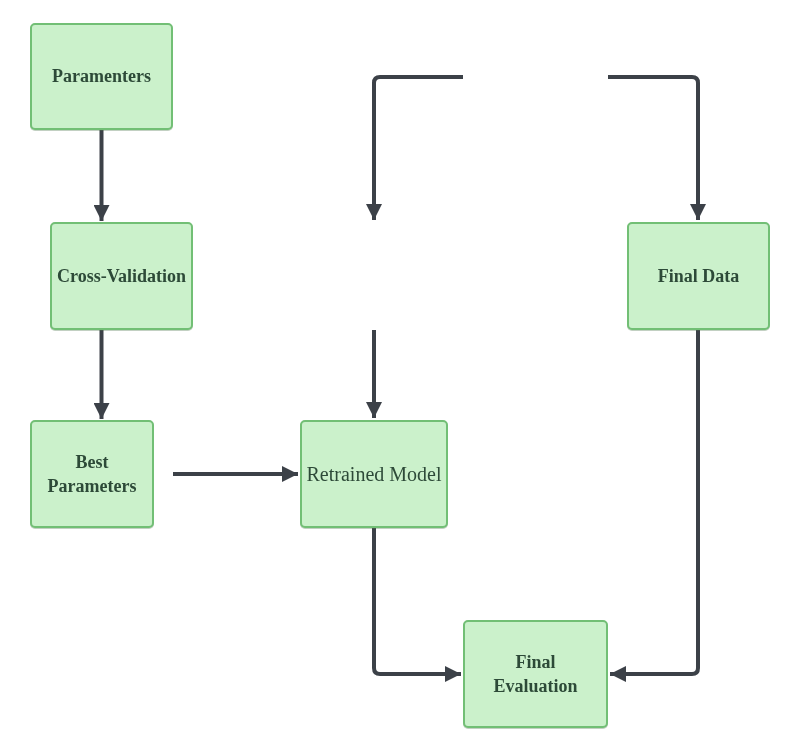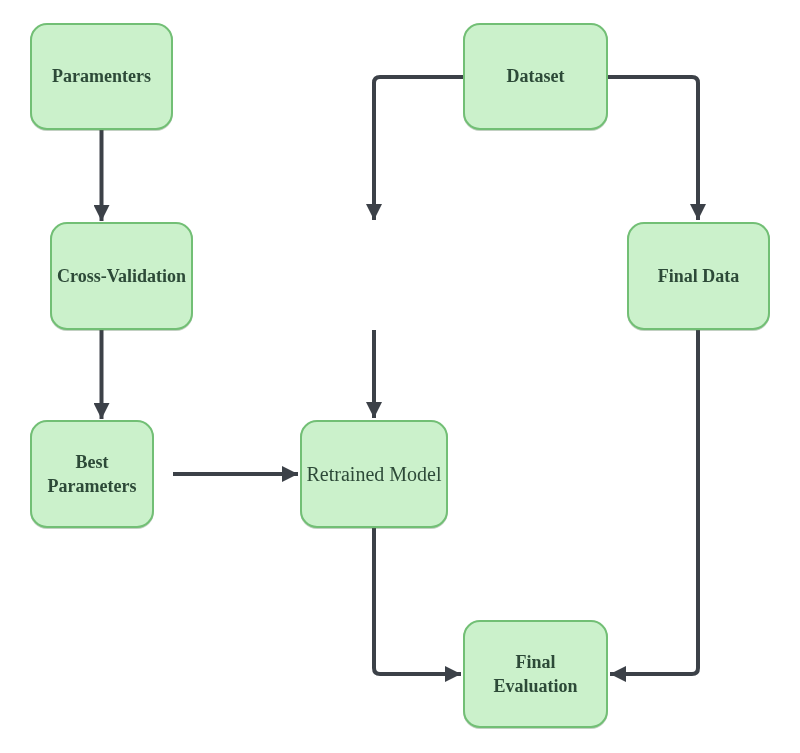--- a/index.html
+++ b/index.html
@@ -26,21 +26,21 @@
     stroke: #3c4148;
     stroke-width: 4;
     stroke-linejoin: round;
     stroke-linecap: butt;
   }
   .node {
     position: absolute;
     box-sizing: border-box;
     background: #cbf1cb;
     border: 2px solid #72bf75;
-    border-radius: 17px;
+    border-radius: 5px;
     box-shadow: 0 1px 0 rgba(80, 120, 80, 0.35);
     display: flex;
     align-items: center;
     justify-content: center;
     text-align: center;
     color: #2d4a38;
     font-weight: bold;
     font-size: 18px;
     line-height: 1.35;
   }
@@ -91,23 +91,20 @@
 
   <div class="node" id="n-crossval">
     <span class="label">Cross-Validation</span>
   </div>
 
   <div class="node multiline" id="n-bestparams">
     <span class="label">Best
 Parameters</span>
   </div>
 
-  <div class="node" id="n-dataset">
-    <span class="label">Dataset</span>
-  </div>
 
 
   <div class="node" id="n-testdata">
     <span class="label">Final Data</span>
   </div>
 
   <div class="node regular" id="n-retrained">
     <span class="label">Retrained Model</span>
   </div>
 

